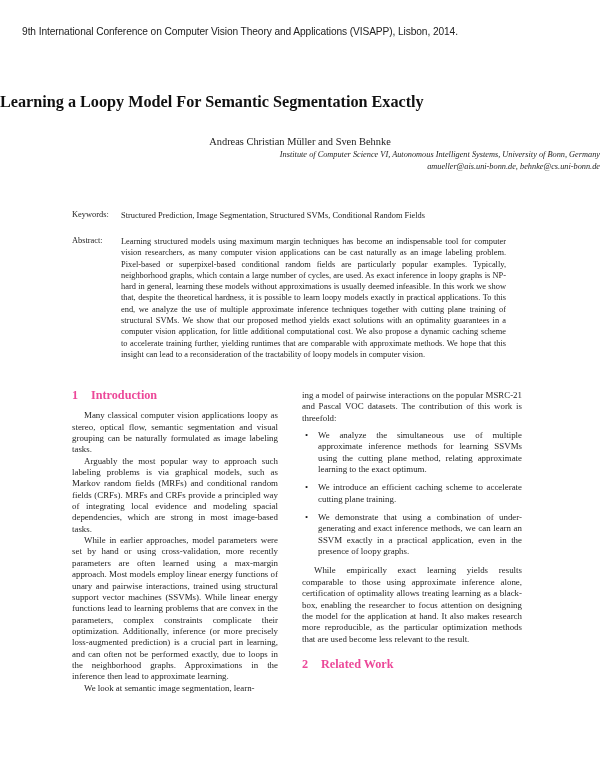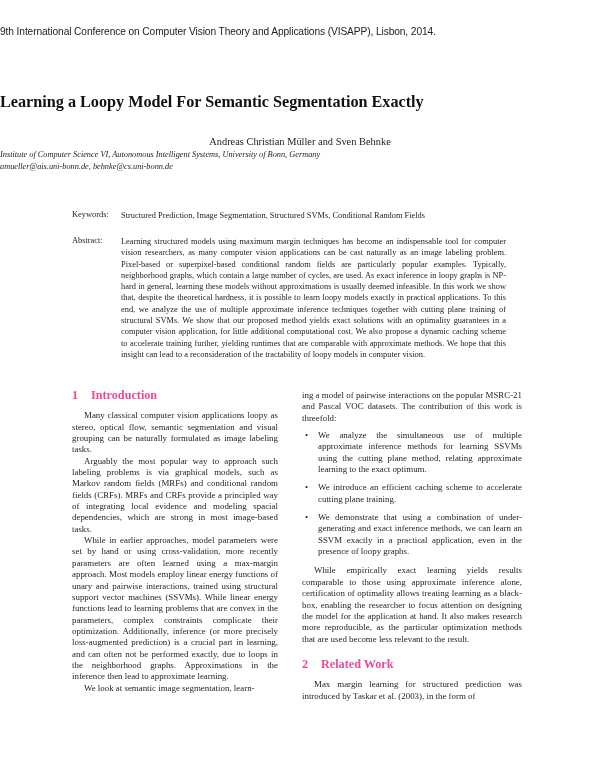--- a/index.html
+++ b/index.html
@@ -1,30 +1,30 @@
 <!DOCTYPE html>
 <html><head>
   <meta charset="utf-8">
   <style>
     html, body { margin: 0; padding: 0; background: #ffffff; }
     body { width: 600px; height: 776px; position: relative; overflow: hidden; color: #1a1a1a; }
     .conf-header {
-      position: absolute; top: 26px; left: 0; width: 480px; 
+      position: absolute; top: 26px; left: 0; width: 480px; text-align: center;
       font-family: "Liberation Sans", sans-serif; font-size: 10.2px; color: #222; letter-spacing: -0.1px;
     }
     .title {
       position: absolute; top: 93px; left: 0; width: 600px; 
       font-family: "Liberation Serif", serif; font-weight: bold; font-size: 16.2px; color: #111;
     }
     .authors {
       position: absolute; top: 136px; left: 0; width: 600px; text-align: center;
       font-family: "Liberation Serif", serif; font-size: 10.4px; color: #222;
     }
     .affil, .emails {
-      position: absolute; left: 0; width: 600px; text-align: left;
+      position: absolute; left: 0; width: 600px; text-align: right;
       font-family: "Liberation Serif", serif; font-style: italic; font-size: 8.3px; color: #222;
     }
     .affil { top: 150px; }
     .emails { top: 162px; }
     .meta-row { position: absolute; left: 72px; width: 440px; font-family: "Liberation Serif", serif; font-size: 8.4px; color: #222; }
     .meta-label { position: absolute; left: 0; top: 0; }
     .meta-body { position: absolute; left: 49px; top: 0; width: 385px; text-align: justify; line-height: 11.3px; }
     .kw-row { top: 210px; }
     .abs-row { top: 236px; }
     .col { position: absolute; font-family: "Liberation Serif", serif; font-size: 8.9px; line-height: 11.35px; color: #1e1e1e; text-align: justify; }
@@ -73,14 +73,13 @@
   <p class="para noindent">ing a model of pairwise interactions on the popular MSRC-21 and Pascal VOC datasets. The contribution of this work is threefold:</p>
   <ul class="bullets">
     <li><span class="dot">•</span><span>We analyze the simultaneous use of multiple approximate inference methods for learning SSVMs using the cutting plane method, relating approximate learning to the exact optimum.</span></li>
     <li><span class="dot">•</span><span>We introduce an efficient caching scheme to accelerate cutting plane training.</span></li>
     <li><span class="dot">•</span><span>We demonstrate that using a combination of under-generating and exact inference methods, we can learn an SSVM exactly in a practical application, even in the presence of loopy graphs.</span></li>
   </ul>
   <p class="para">While empirically exact learning yields results comparable to those using approximate inference alone, certification of optimality allows treating learning as a black-box, enabling the researcher to focus attention on designing the model for the application at hand. It also makes research more reproducible, as the particular optimization methods that are used become less relevant to the result.</p>
   <div class="sec-head rw-head">
     <span class="num">2</span><span>Related Work</span>
   </div>
-  <p class="para">Max margin learning for structured prediction was introduced by Taskar et al. (2003), in the form of</p>
 </div>
 
 </body></html>

